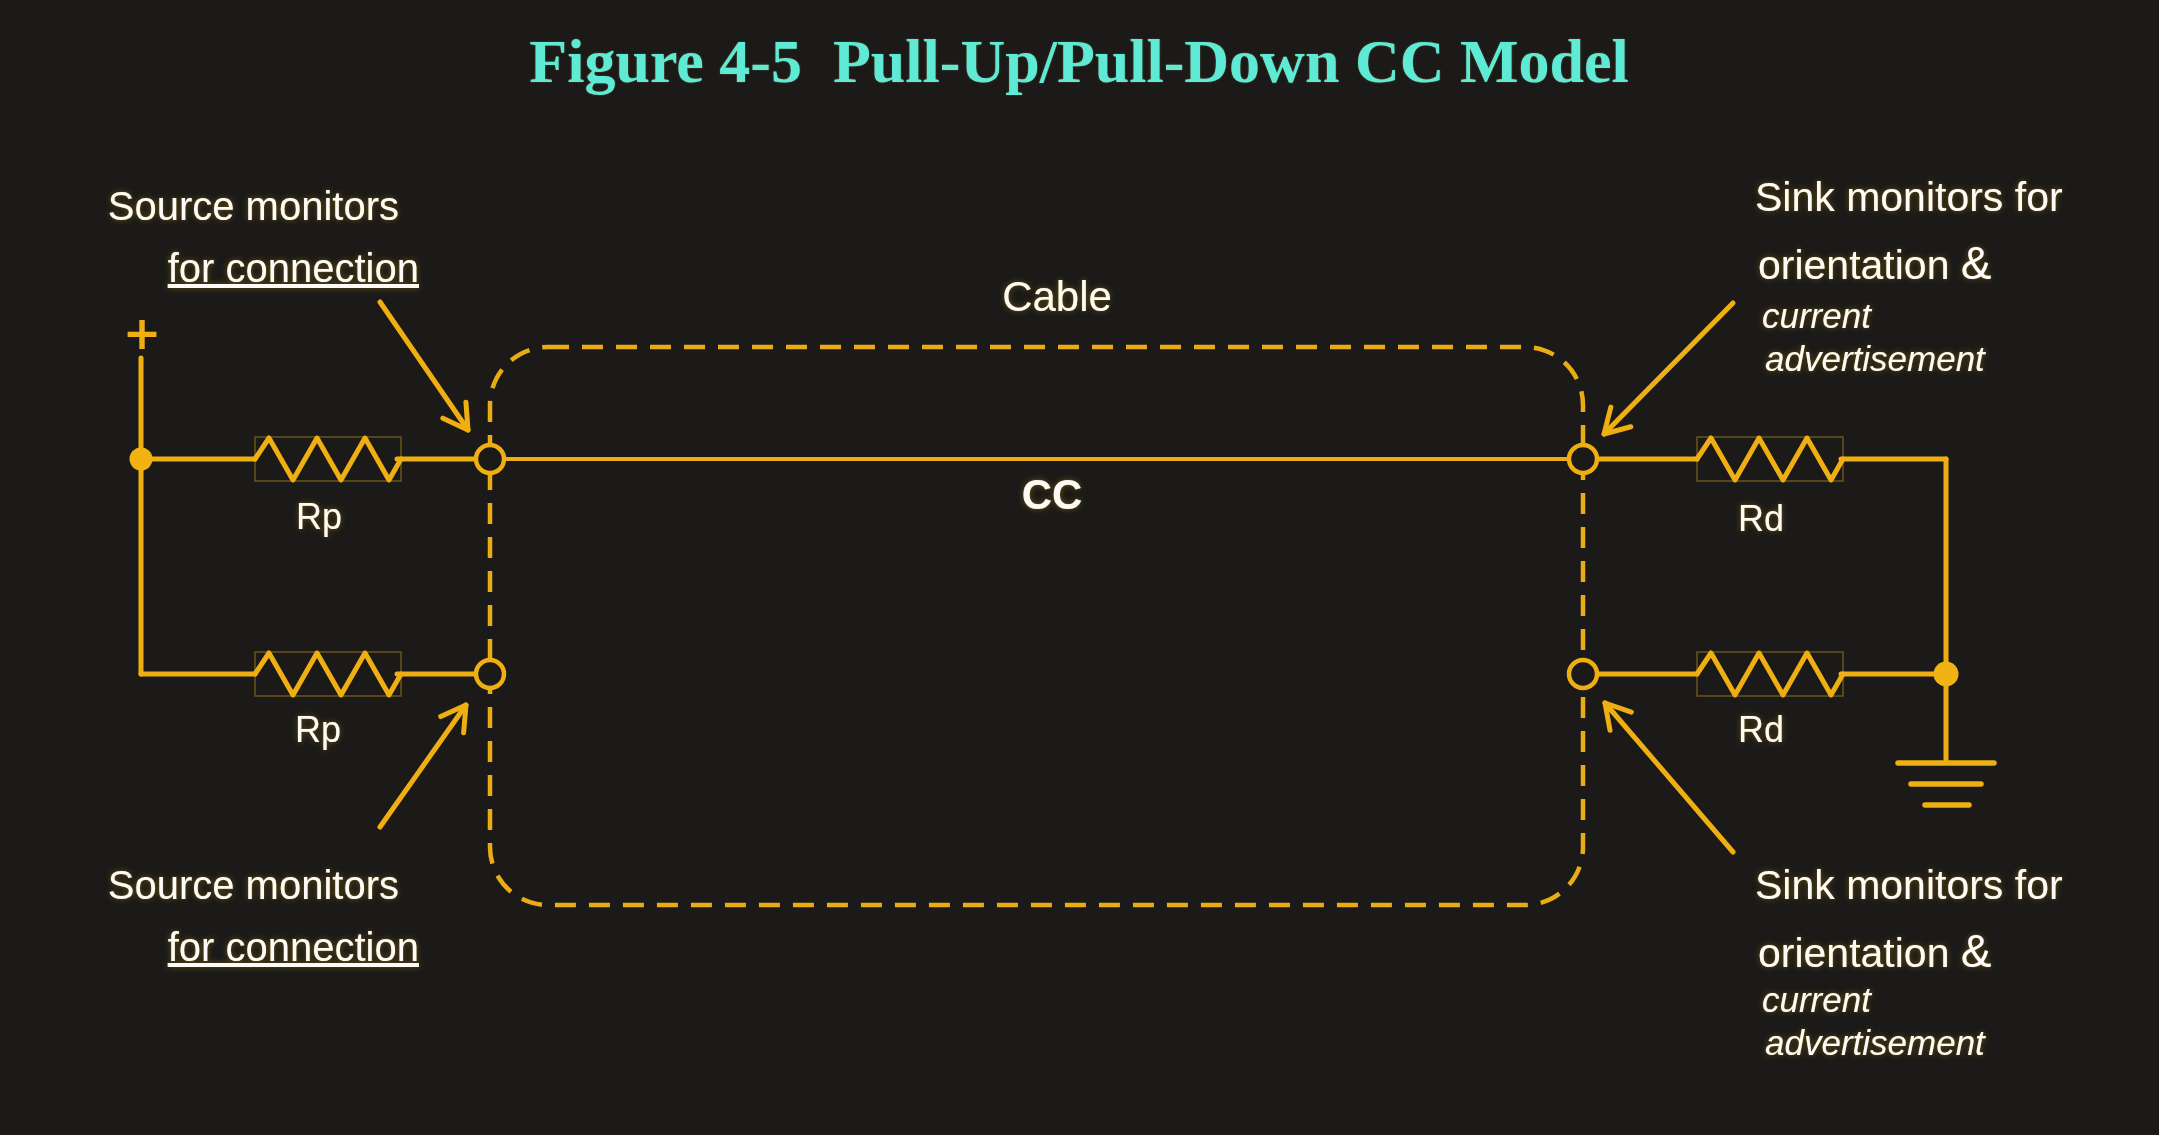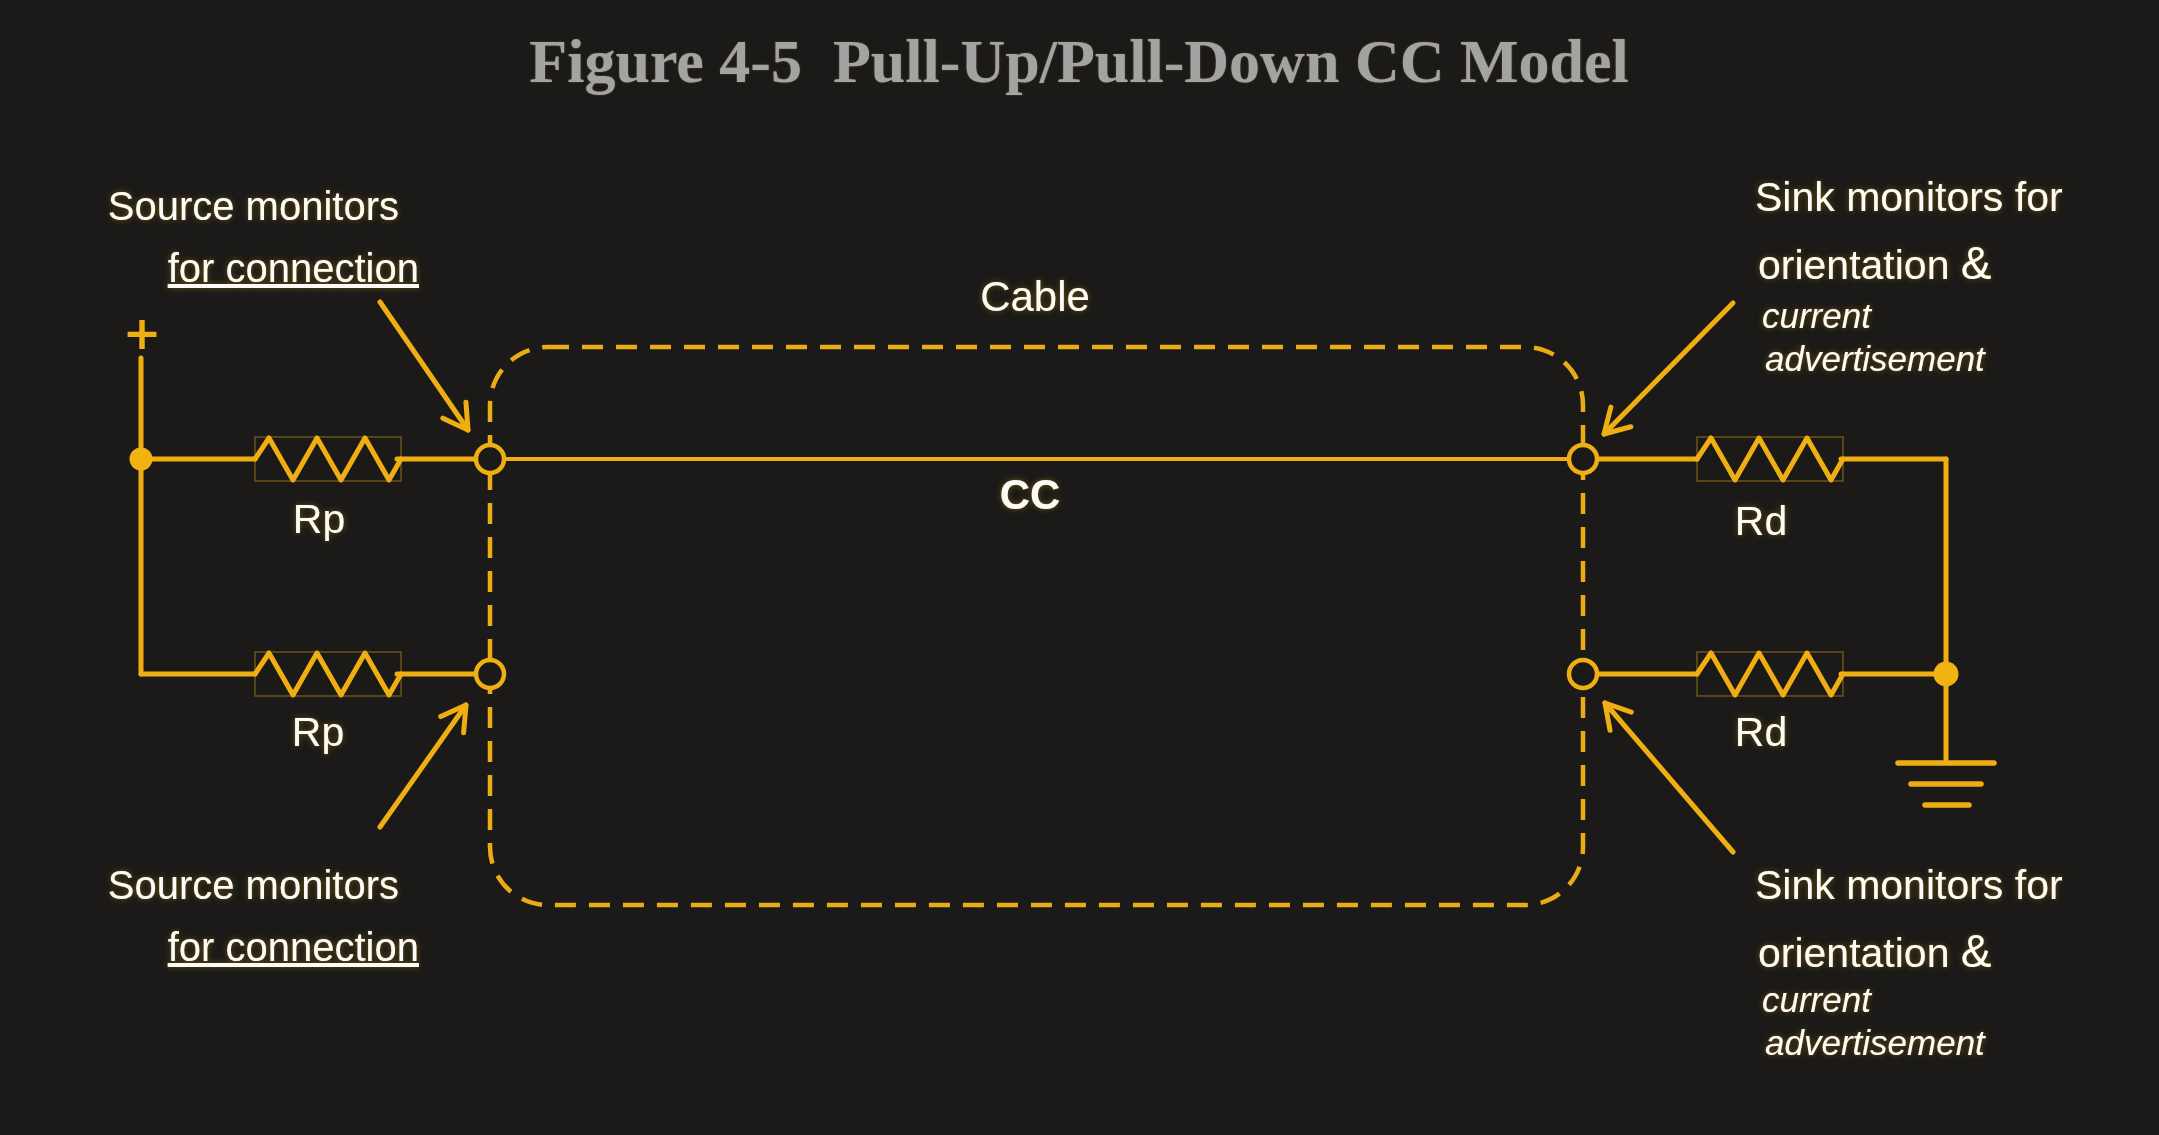--- a/index.html
+++ b/index.html
@@ -25,26 +25,26 @@
     position:absolute;
     color:#FCFBF7;
     white-space:nowrap;
     text-shadow:0 0 6px rgba(216,166,28,.40), 0 0 1px rgba(240,200,70,.55);
   }
   .center{transform:translateX(-50%);}
   .title{
     font-family:"Liberation Serif",serif;
     font-weight:bold;
     font-size:62px;
-    color:#a3a3a3;
+    color:#5eead4;
     white-space:pre;
     text-shadow:0 0 2px rgba(230,190,80,.35);
   }
-  .net-label{font-size:42px;}
-  .res-label{font-size:41px;}
+  .net-label{font-size:42px;margin-left:22px;}
+  .res-label{font-size:36px;}
   .ann{position:absolute;}
   .ann .line{position:absolute;white-space:nowrap;}
   .src{width:364px;text-align:right;font-size:40px;line-height:62px;}
   .src .l2{transform:translateX(20px);text-decoration:underline;}
   .snk .l12{font-size:41px;}
   .snk .l34{font-size:35px;font-style:italic;}
   .snk .amp{font-size:46px;color:#FFFFFF;}
 </style>
 </head>
 <body>

